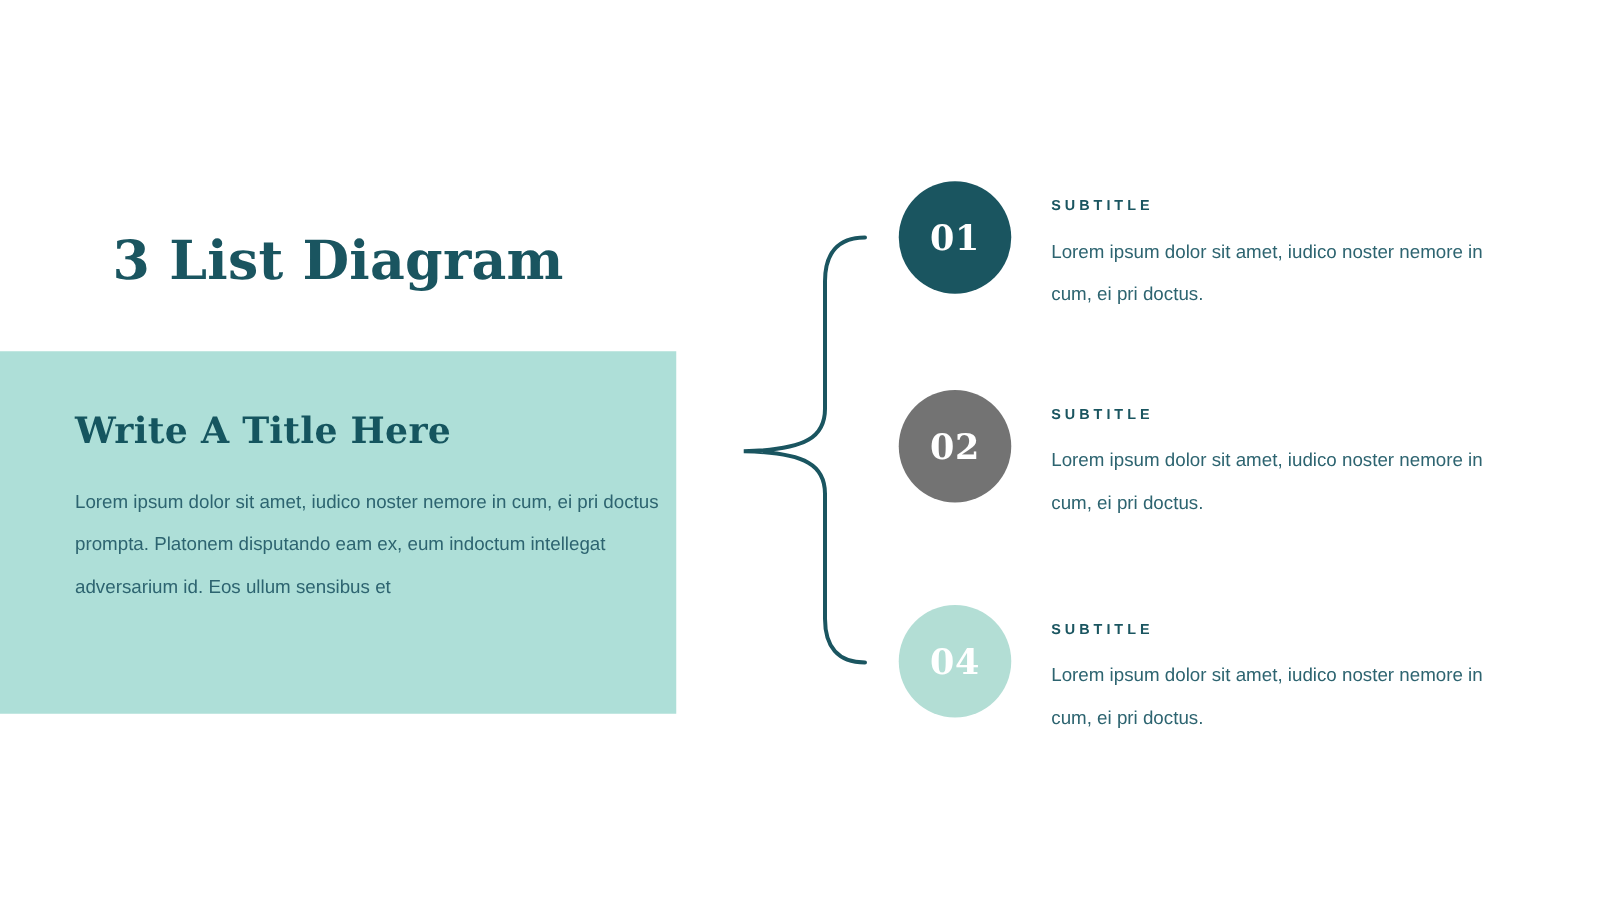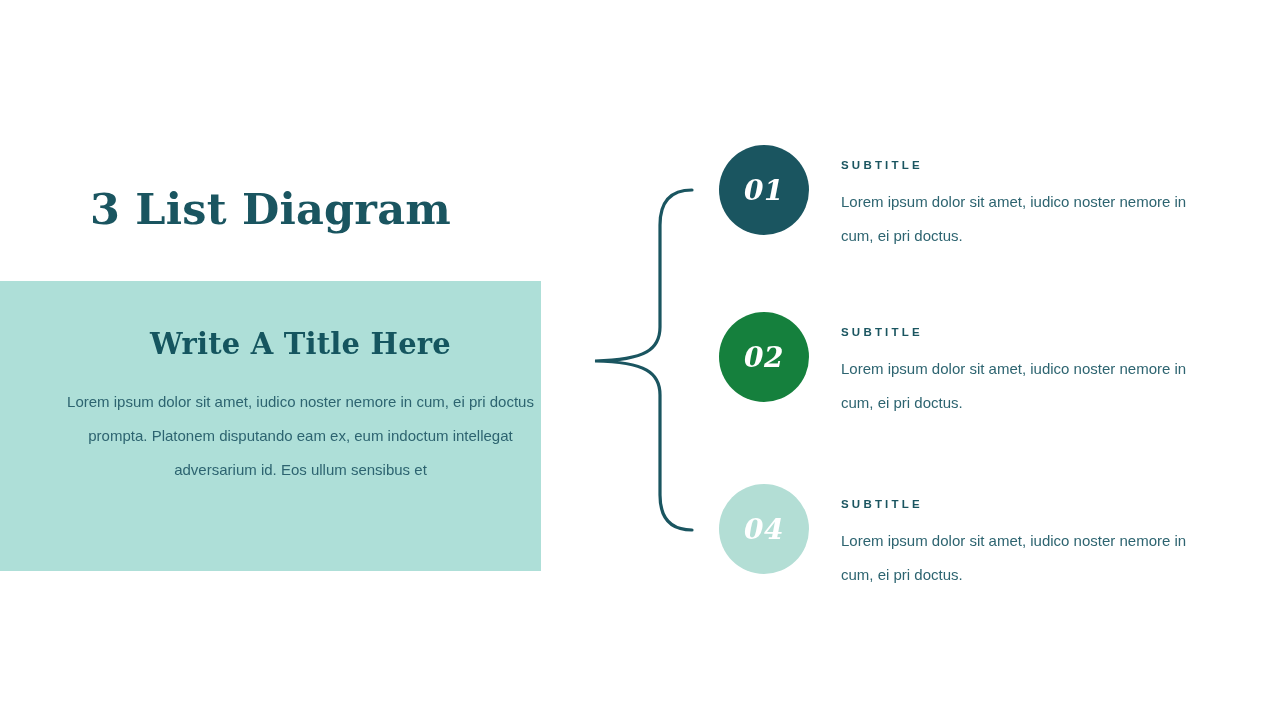--- a/index.html
+++ b/index.html
@@ -41,21 +41,21 @@
     top: 281px;
     width: 601px;
     height: 290px;
     background: #aedfd8;
     box-sizing: border-box;
     padding: 44px 60px 0 60px;
   }
   .card-inner {
     width: 481px;
     margin-left: 60px;
-    text-align: center;
+    text-align: left;
   }
   .card-title {
     font-family: "DejaVu Serif", "Liberation Serif", serif;
     font-weight: 700;
     font-size: 29px;
     line-height: 38px;
     color: #15555f;
     margin: 0 0 22px 0;
     letter-spacing: 0.2px;
   }
@@ -95,24 +95,23 @@
     height: 90px;
     border-radius: 50%;
     display: flex;
     align-items: center;
     justify-content: center;
     font-family: "DejaVu Serif", "Liberation Serif", serif;
     font-weight: 700;
     font-size: 28px;
     color: #ffffff;
     letter-spacing: 0.5px;
-    font-style: italic;
   }
   .c1 { background: #1a5560; }
-  .c2 { background: #15803d; text-align: right; }
+  .c2 { background: #737373; text-align: right; }
   .c3 { background: #b3ded5; }
 
   .item-text {
     position: absolute;
     left: 122px;
     top: -2px;
     width: 350px;
   }
   .item-subtitle {
     font-family: "Liberation Sans", sans-serif;

